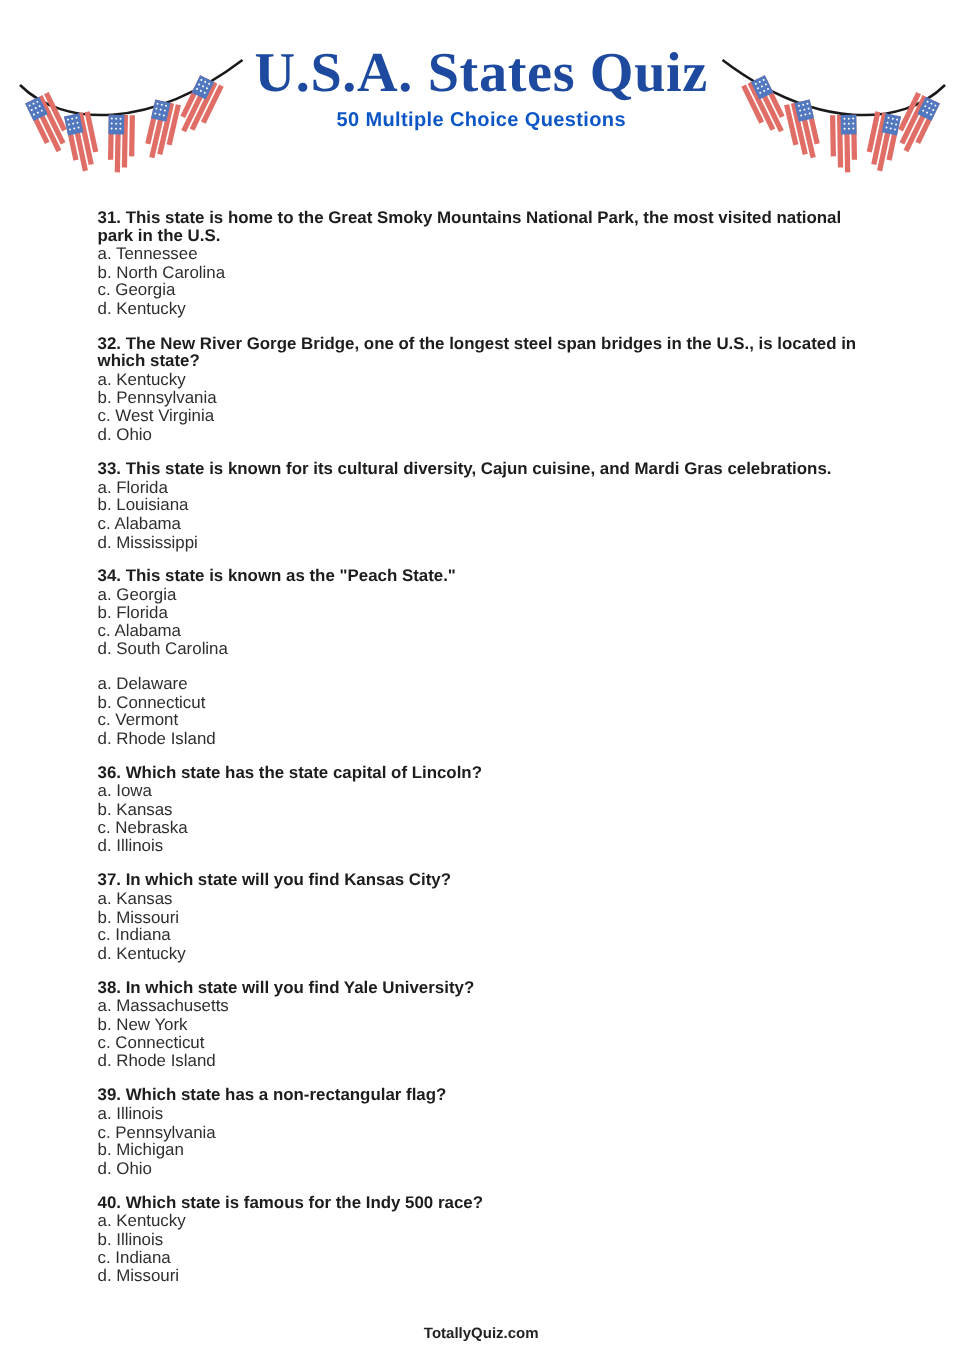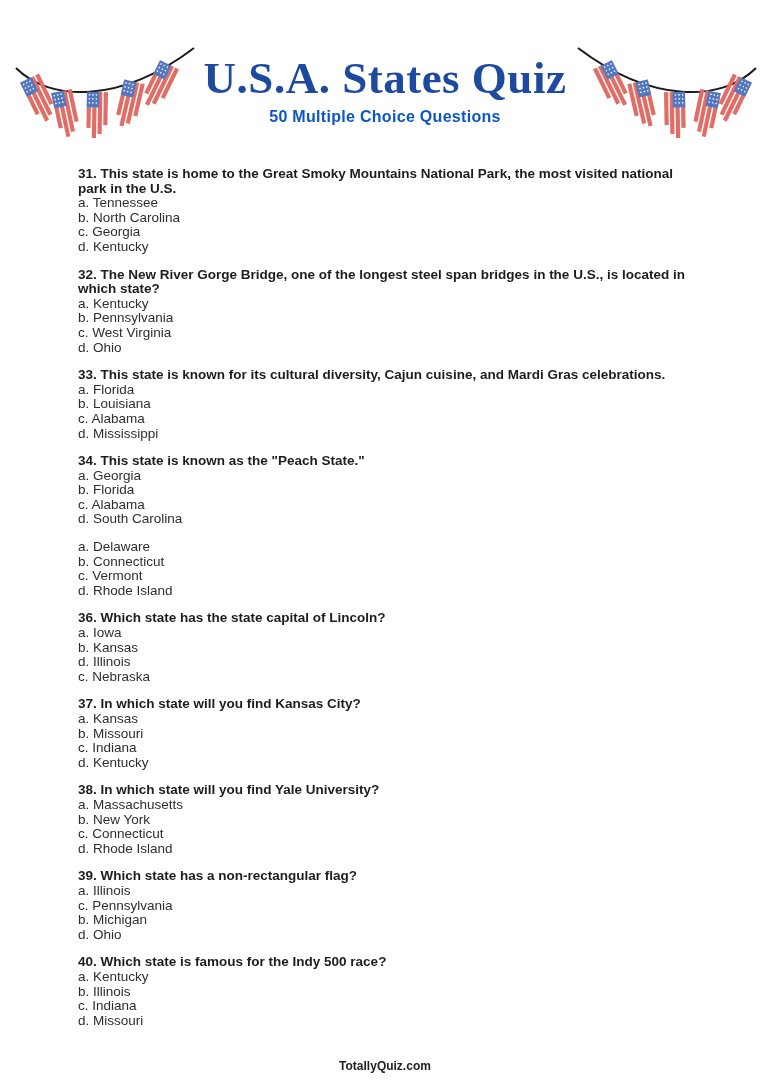--- a/index.html
+++ b/index.html
@@ -25,21 +25,21 @@
   .header { position: relative; height: 150px; }
   .banner {
     position: absolute;
     top: 42px;
     width: 190px;
     height: 106px;
   }
   .banner-left  { left: 10px; }
   .banner-right { right: 8px; transform: scaleX(-1); }
   .title {
-    padding-top: 53px;
+    padding-top: 33px;
     text-align: center;
     font-family: "Liberation Serif", serif;
     font-weight: bold;
     font-size: 45px;
     line-height: 50px;
     color: var(--title-blue);
     letter-spacing: 0.5px;
   }
   .subtitle {
     text-align: center;
@@ -170,22 +170,22 @@
           <li>c. Vermont</li>
           <li>d. Rhode Island</li>
         </ul>
   </div>
 
   <div class="question">
     <p class="q-text"><span>36.</span> <span>Which state has the state capital of Lincoln?</span></p>
     <ul class="options">
           <li>a. Iowa</li>
           <li>b. Kansas</li>
+          <li>c. Nebraska</li>
           <li>d. Illinois</li>
-          <li>c. Nebraska</li>
         </ul>
   </div>
 
   <div class="question">
     <p class="q-text"><span>37.</span> <span>In which state will you find Kansas City?</span></p>
     <ul class="options">
           <li>a. Kansas</li>
           <li>b. Missouri</li>
           <li>c. Indiana</li>
           <li>d. Kentucky</li>

